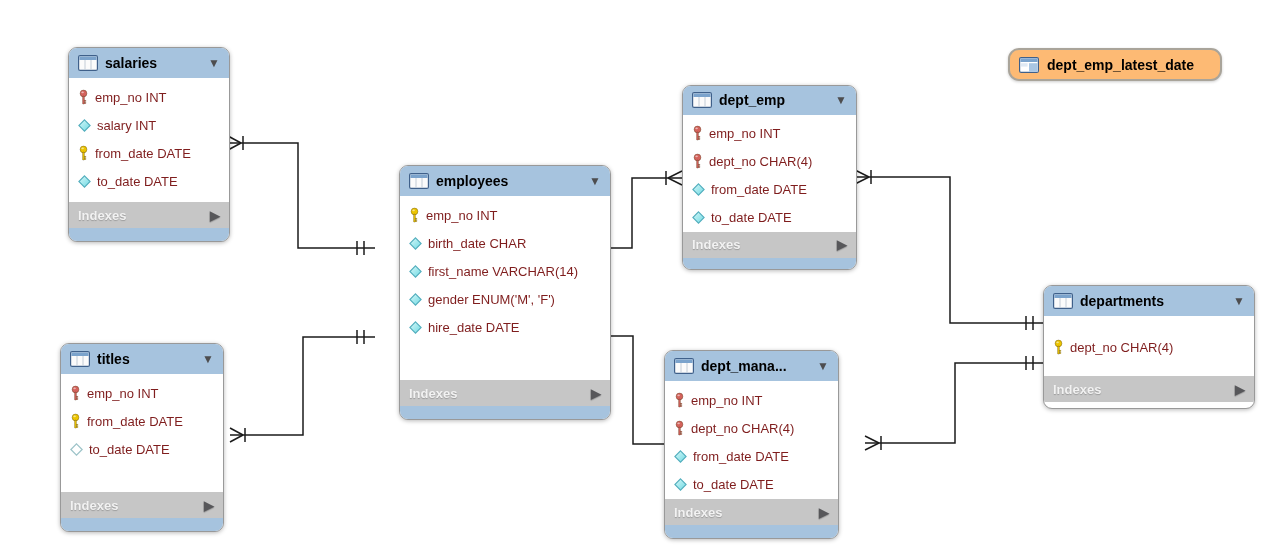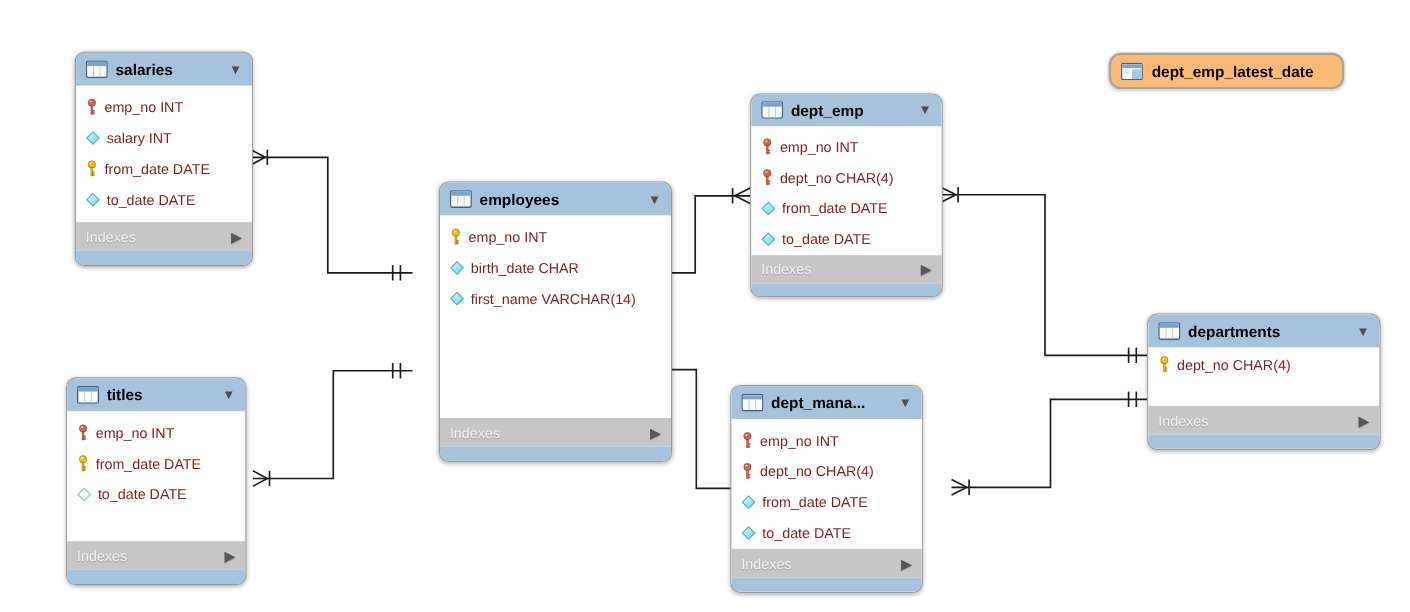--- a/index.html
+++ b/index.html
@@ -19,21 +19,21 @@
   }
   .thead{flex:0 0 30px;background:#a6c3de;display:flex;align-items:center;gap:7px;padding:0 9px;}
   .tname{font-weight:bold;font-size:14px;color:#000;flex:1;white-space:nowrap;overflow:hidden;}
   .tri-down{color:#4d4d4f;font-size:12px;line-height:1;}
   .rows{flex:1 1 auto;background:#fff;padding-top:5px;}
   .crow{height:28px;display:flex;align-items:center;gap:6px;padding:0 9px;font-size:13px;color:#7f1d1d;white-space:nowrap;}
   .h2rows .rows{padding-top:3px;}
   .h2rows .crow{height:25px;}
   .tfoot{
     flex:0 0 26px;background:#c6c6c6;display:flex;align-items:center;padding:0 9px;
-    font-weight:normal;font-size:13px;color:#f2f2f2;text-shadow:0 1px 1px rgba(0,0,0,.22);
+    font-weight:bold;font-size:13px;color:#f2f2f2;text-shadow:0 1px 1px rgba(0,0,0,.22);
   }
   .tri-right{margin-left:auto;color:#57575a;font-size:13px;line-height:1;}
   .tcap{flex:0 0 13px;background:#a6c3de;}
 
   .ric{flex:0 0 auto;display:inline-flex;}
   .view-pill{
     position:absolute;z-index:2;left:1008px;top:48px;width:214px;height:33px;
     background:#fdba74;border:2px solid #a9a49a;border-radius:11px;
     display:flex;align-items:center;gap:8px;padding:0 9px;box-sizing:border-box;
     box-shadow:0 1px 3px rgba(0,0,0,.2);
@@ -258,20 +258,36 @@
         <span>birth_date CHAR</span>
       </div>
       <div class="crow">
         <span class="ric">
             <svg width="13" height="13">
               <use href="#sym-diamond"></use>
             </svg>
           </span>
         <span>first_name VARCHAR(14)</span>
       </div>
+      <div class="crow">
+        <span class="ric">
+            <svg width="13" height="13">
+              <use href="#sym-diamond"></use>
+            </svg>
+          </span>
+        <span>gender ENUM('M', 'F')</span>
+      </div>
+      <div class="crow">
+        <span class="ric">
+            <svg width="13" height="13">
+              <use href="#sym-diamond"></use>
+            </svg>
+          </span>
+        <span>hire_date DATE</span>
+      </div>
     </div>
     <div class="tfoot">
       <span>Indexes</span>
       <span class="tri-right">▶</span>
     </div>
     <div class="tcap"></div>
   </div>
 
   <div class="db-table" style="left:682px;top:85px;width:173px;height:183px;justify-content:center;">
     <div class="thead">
@@ -368,21 +384,21 @@
         <span>to_date DATE</span>
       </div>
     </div>
     <div class="tfoot">
       <span>Indexes</span>
       <span class="tri-right">▶</span>
     </div>
     <div class="tcap"></div>
   </div>
 
-  <div class="db-table h2rows" style="left:1043px;top:285px;width:210px;height:122px;">
+  <div class="db-table h2rows" style="left:1043px;top:285px;width:210px;height:122px;gap:16px;">
     <div class="thead">
       <span class="ric">
           <svg width="20" height="16">
             <use href="#sym-table"></use>
           </svg>
         </span>
       <span class="tname">departments</span>
       <span class="tri-down">▼</span>
     </div>
     <div class="rows">

